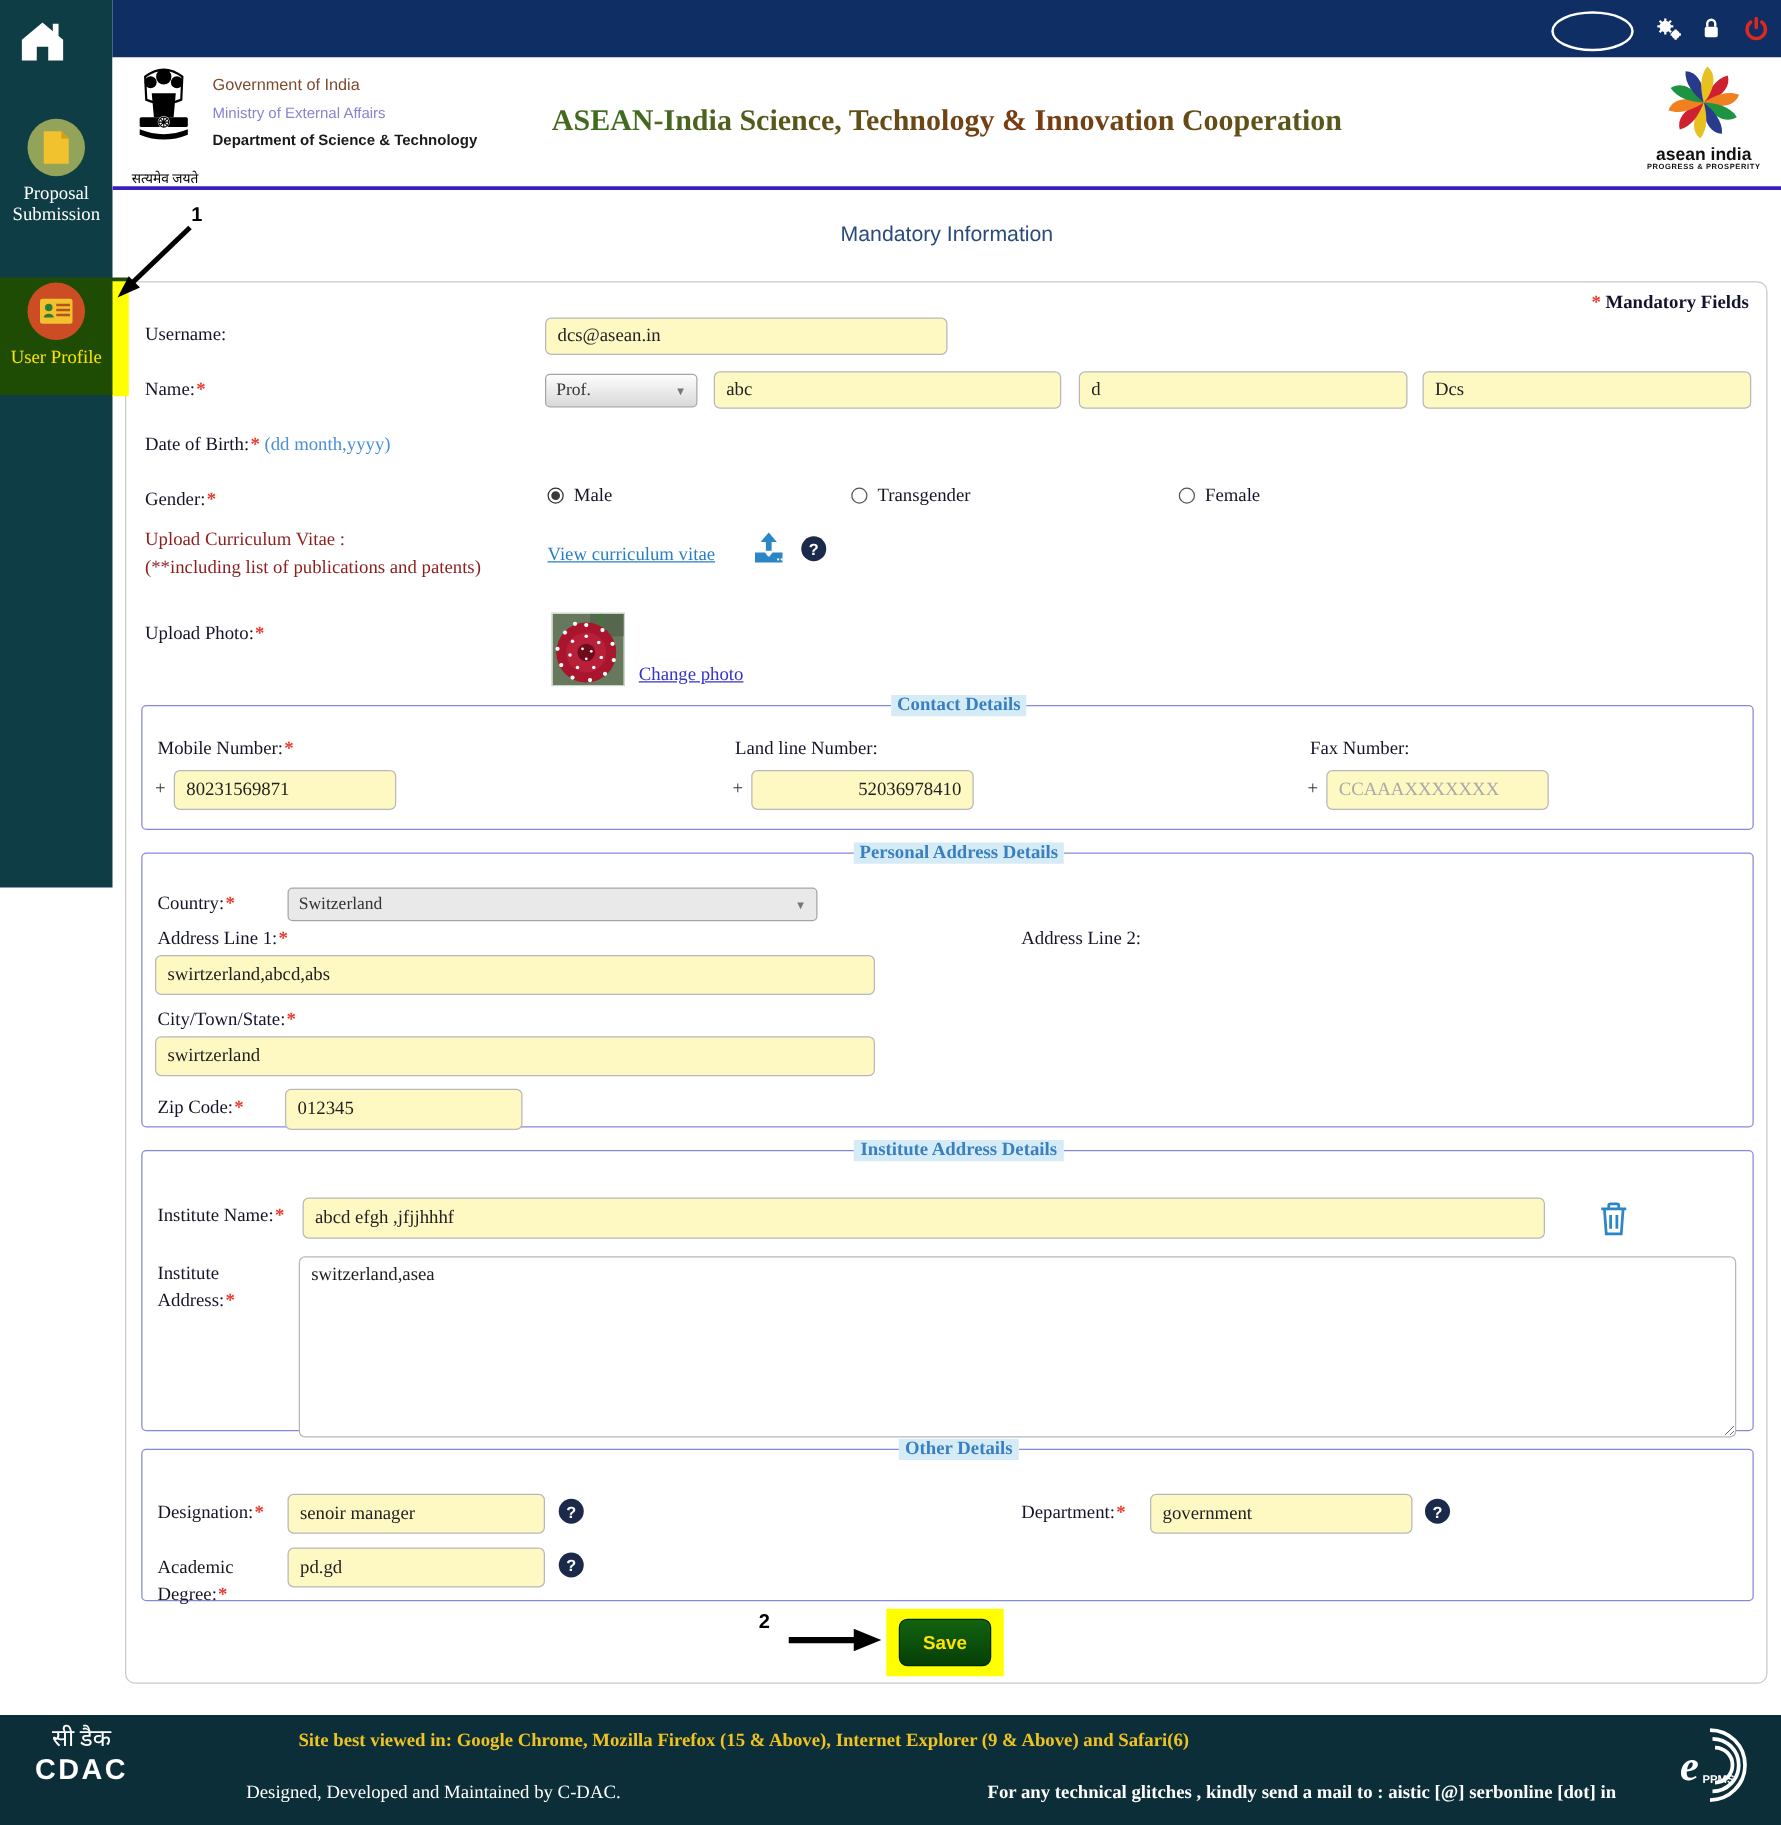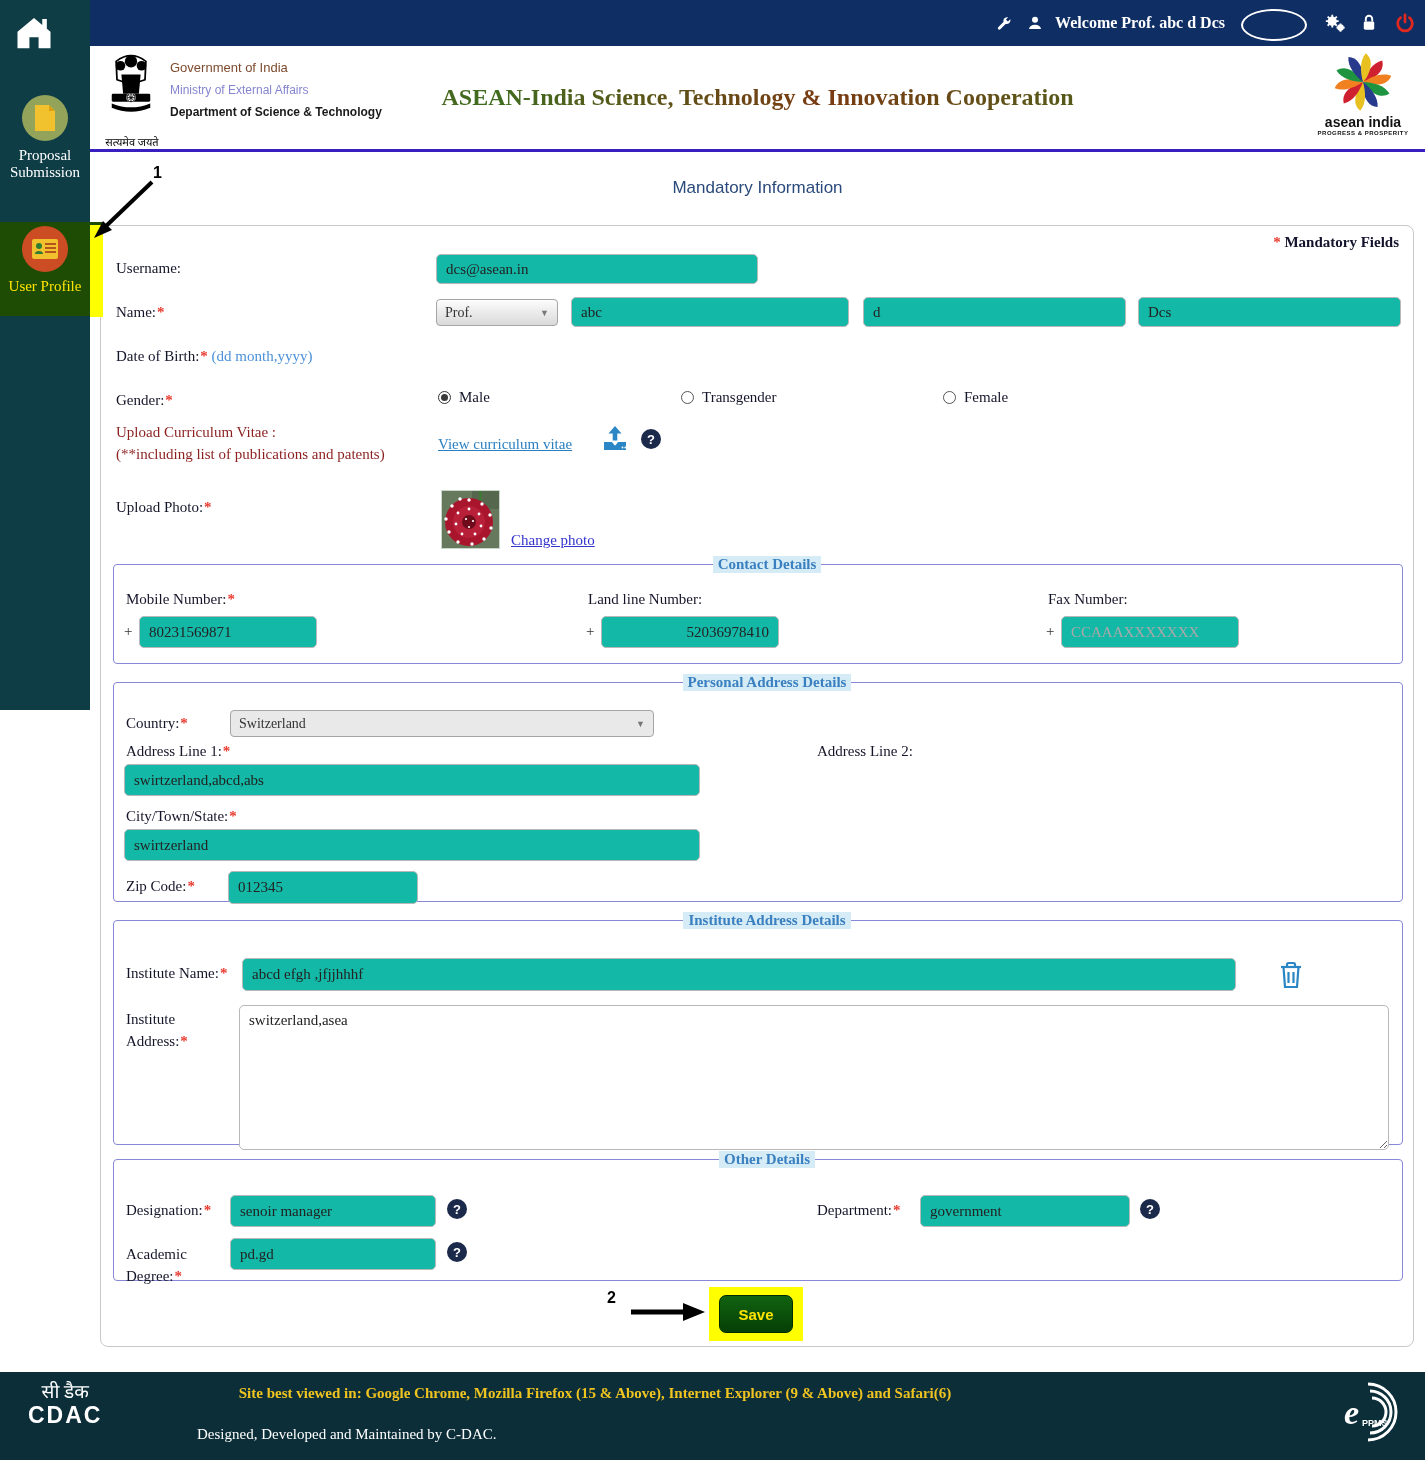--- a/index.html
+++ b/index.html
@@ -41,21 +41,21 @@
   
   .page-heading{position:absolute;left:90px;top:178px;width:1335px;text-align:center;
                 font-family:"Liberation Sans",sans-serif;font-size:17px;color:#2a4a7b;}
 
   
   .panel{position:absolute;left:100px;top:225px;width:1312px;height:1120px;border:1px solid #c9c9c9;border-radius:8px;background:#fff;}
   .mand-note{position:absolute;right:14px;top:8px;font-weight:bold;font-size:15px;color:#13132c;}
   .flabel{font-size:15px;color:#15152a;}
   .req{color:var(--red);font-weight:bold;margin-left:1px;}
   .tinput{position:absolute;height:30px;border:1px solid #b8b8b8;border-radius:5px;font-family:"Liberation Serif",serif;
-          font-size:15px;color:#222;padding:0 9px;box-sizing:border-box;background:#14b8a6;}
+          font-size:15px;color:#222;padding:0 9px;box-sizing:border-box;background:#fef9c3;}
   .tinput::placeholder{color:#a9a9a9;}
   .sel{position:absolute;border:1px solid #a5a5a5;border-radius:4px;background:linear-gradient(#fdfdfd,#d9d9d9);
        font-size:14px;color:#333;display:flex;align-items:center;justify-content:space-between;
        padding:0 8px;box-sizing:border-box;cursor:pointer;}
   .sel .car{color:#777;font-size:9px;}
   .abs{position:absolute;}
   .link{color:#2a7fc1;text-decoration:underline;font-size:15px;cursor:pointer;}
   .link2{color:#3333cc;text-decoration:underline;font-size:15px;cursor:pointer;}
   .rb{display:inline-block;width:13px;height:13px;border:1px solid #555;border-radius:50%;background:#fff;vertical-align:-2px;box-sizing:border-box;}
   .rb.on{border-color:#333;}
@@ -124,34 +124,20 @@
         <path d="M4,16 a4,3 0 0 1 8,0 Z" fill="#2e7d32"></path>
         <rect x="14" y="5" width="11" height="2" fill="#b5541f"></rect>
         <rect x="14" y="9" width="11" height="2" fill="#b5541f"></rect>
         <rect x="14" y="13" width="11" height="2" fill="#b5541f"></rect>
       </svg>
     </div>
     <div class="up-label">User Profile</div>
   </div>
 
   <div class="topbar">
-    <div class="welcome">
-      <span class="tb-ico" style="position:static;">
-        <svg width="17" height="17" viewBox="0 0 24 24">
-            <path fill="#fff" d="M21.6,6.1c0.5,1.8,0.1,3.8-1.4,5.2c-1.4,1.4-3.4,1.9-5.2,1.3l-7.5,7.5c-0.8,0.8-2.1,0.8-2.9,0s-0.8-2.1,0-2.9 l7.5-7.5C11.5,8,12,6,13.4,4.6c1.4-1.4,3.4-1.9,5.2-1.4l-3.2,3.2l2.8,2.8L21.6,6.1z"></path>
-          </svg>
-      </span>
-      <span class="tb-ico" style="position:static;">
-        <svg width="16" height="16" viewBox="0 0 24 24">
-            <circle cx="12" cy="7" r="4.5" fill="#fff"></circle>
-            <path d="M3,21 a9,6.5 0 0 1 18,0 Z" fill="#fff"></path>
-          </svg>
-      </span>
-      <span class="wtext">Welcome Prof. abc d Dcs</span>
-    </div>
     <div class="oval"></div>
     <span class="tb-ico" style="right:78px;">
       <svg width="22" height="22" viewBox="0 0 24 24">
         <g stroke="#fff" stroke-width="2" fill="none">
           <circle cx="9" cy="10" r="4" fill="#fff"></circle>
           <path d="M9,3 v3 M9,14 v3 M2,10 h3 M13,10 h3 M4,5 l2,2 M12,13 l2,2 M14,5 l-2,2 M6,13 l-2,2"></path>
           <circle cx="18" cy="17" r="2.6" fill="#fff"></circle>
           <path d="M18,12.6 v2 M18,19.6 v2 M13.6,17 h2 M20.6,17 h2"></path>
         </g>
       </svg>
@@ -427,20 +413,21 @@
     </div>
   </div>
 
   <div class="footer">
     <div class="cdac">
       <div class="c1">सी डैक</div>
       <div class="c2">CDAC</div>
     </div>
     <div class="bestviewed">Site best viewed in: Google Chrome, Mozilla Firefox (15 &amp; Above), Internet Explorer (9 &amp; Above) and Safari(6)</div>
     <div class="maintained">Designed, Developed and Maintained by C-DAC.</div>
+    <div class="glitches">For any technical glitches , kindly send a mail to : aistic [@] serbonline [dot] in</div>
     <div class="eppms">
       <svg width="60" height="64" viewBox="0 0 60 64">
         <g stroke="#fff" fill="none">
           <path d="M30,4 a28,28 0 0 1 0,56" stroke-width="3"></path>
           <path d="M32,11 a21,21 0 0 1 0,42" stroke-width="3"></path>
           <path d="M34,18 a14,14 0 0 1 0,28" stroke-width="3"></path>
         </g>
         <text x="6" y="44" fill="#fff" font-family="Liberation Serif, serif" font-style="italic" font-weight="bold" font-size="34">e</text>
         <text x="24" y="46" fill="#fff" font-family="Liberation Sans, sans-serif" font-weight="bold" font-size="9">PPMS</text>
       </svg>

